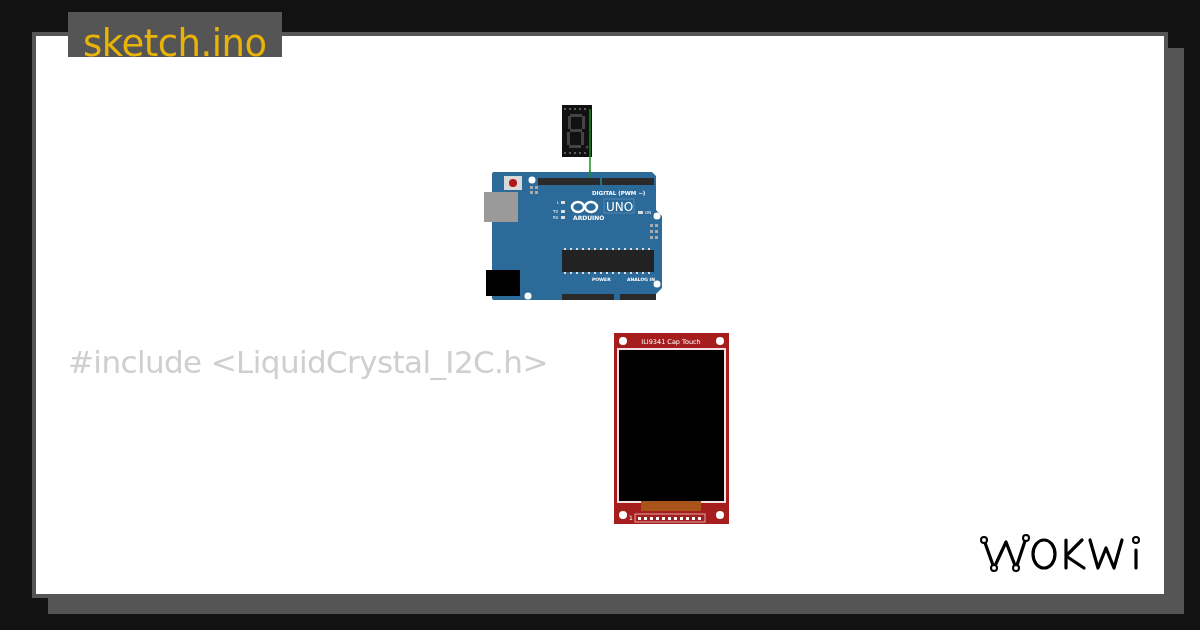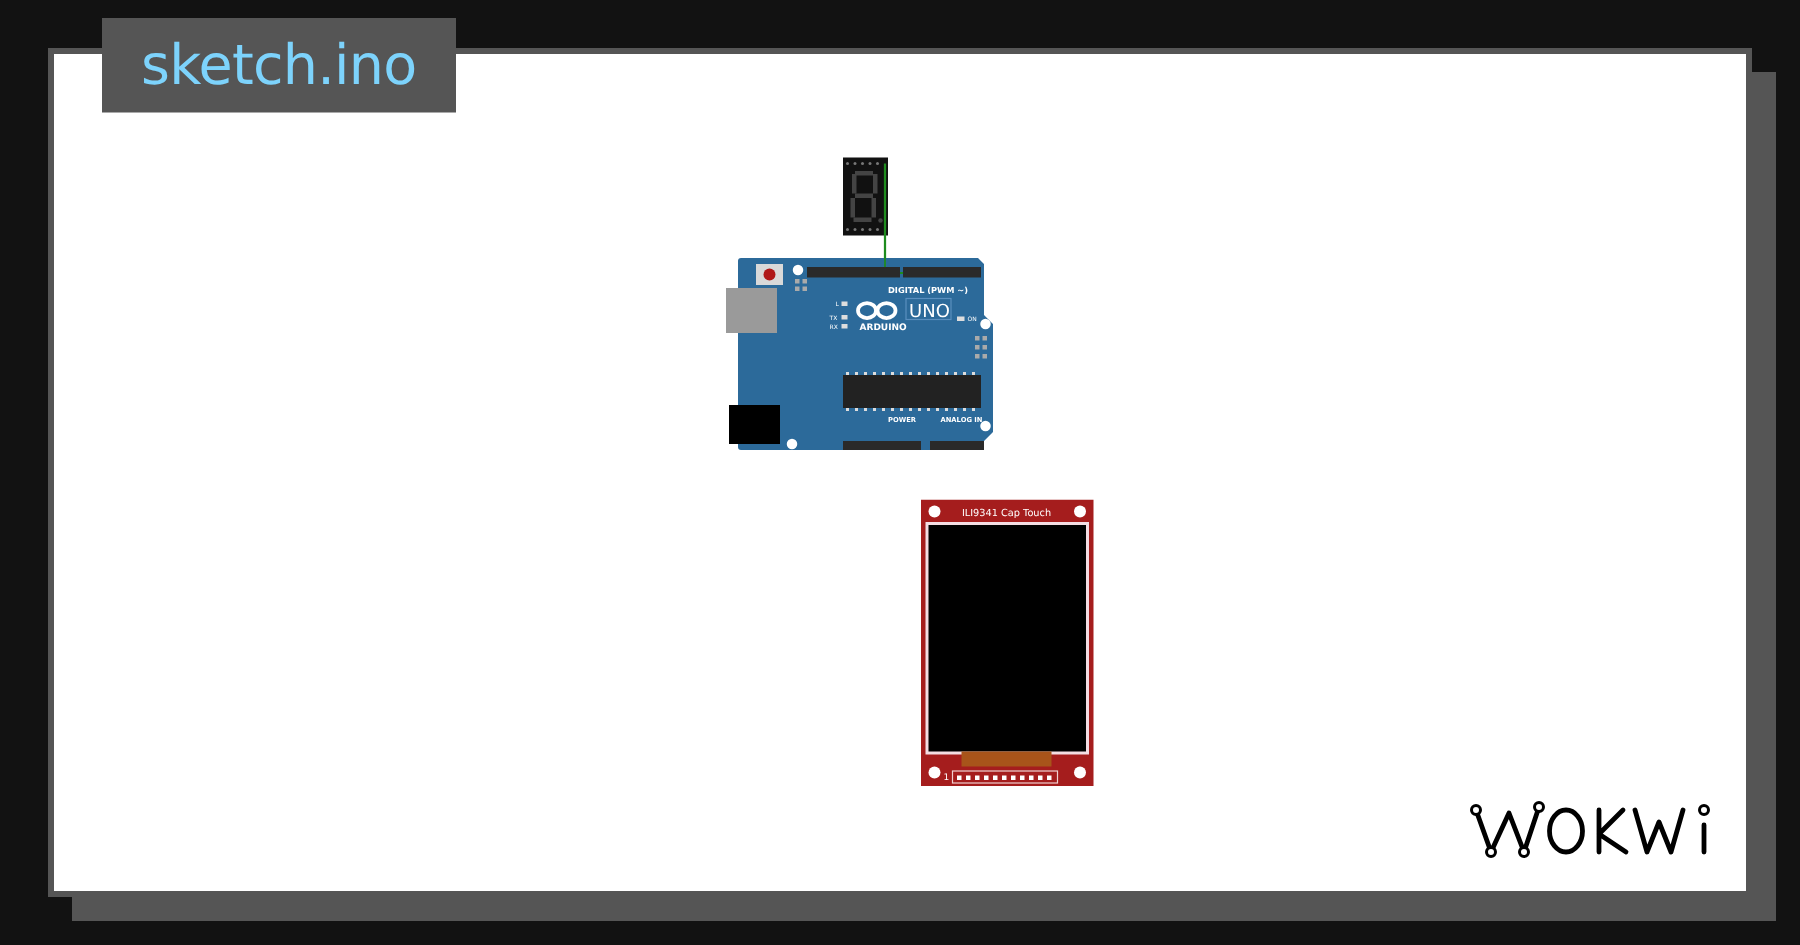--- a/index.html
+++ b/index.html
@@ -1,31 +1,32 @@
 <!DOCTYPE html>
 <html><head>
 <meta charset="utf-8">
 <style>
   html,body{margin:0;padding:0;}
   body{width:1200px;height:630px;background:#121212;position:relative;overflow:hidden;font-family:"DejaVu Sans","Liberation Sans",sans-serif;}
   .shadow{position:absolute;left:48px;top:48px;width:1136px;height:566px;background:#555555;}
   .frame{position:absolute;left:32px;top:32px;width:1128px;height:558px;border:4px solid #555555;background:#ffffff;overflow:hidden;}
   .code{position:absolute;left:32px;top:62px;margin:0;color:#cfcfcf;font-size:31px;line-height:48px;white-space:pre;letter-spacing:-0.6px;font-family:"DejaVu Sans",sans-serif;}
   .code .ln{display:block;height:48px;}
-  .tab{position:absolute;left:68px;top:12px;height:63px;padding:0 26px;background:#555555;color:#7dd3fc;font-size:37px;line-height:63px;font-family:"DejaVu Sans",sans-serif;letter-spacing:-0.5px;}
+  .tab{position:absolute;left:68px;top:12px;height:45px;padding:0 15px;background:#555555;color:#eab308;font-size:37px;line-height:63px;font-family:"DejaVu Sans",sans-serif;letter-spacing:-0.5px;}
   .comp{position:absolute;}
 </style>
 </head>
 <body>
 
 <div class="shadow"></div>
 
 <div class="frame">
   <div class="code">
     <span class="ln"></span>
+    <span class="ln">#include &lt;LiquidCrystal_I2C.h&gt;</span>
     
     
     
     
     
     
     
     
   </div>
 </div>

